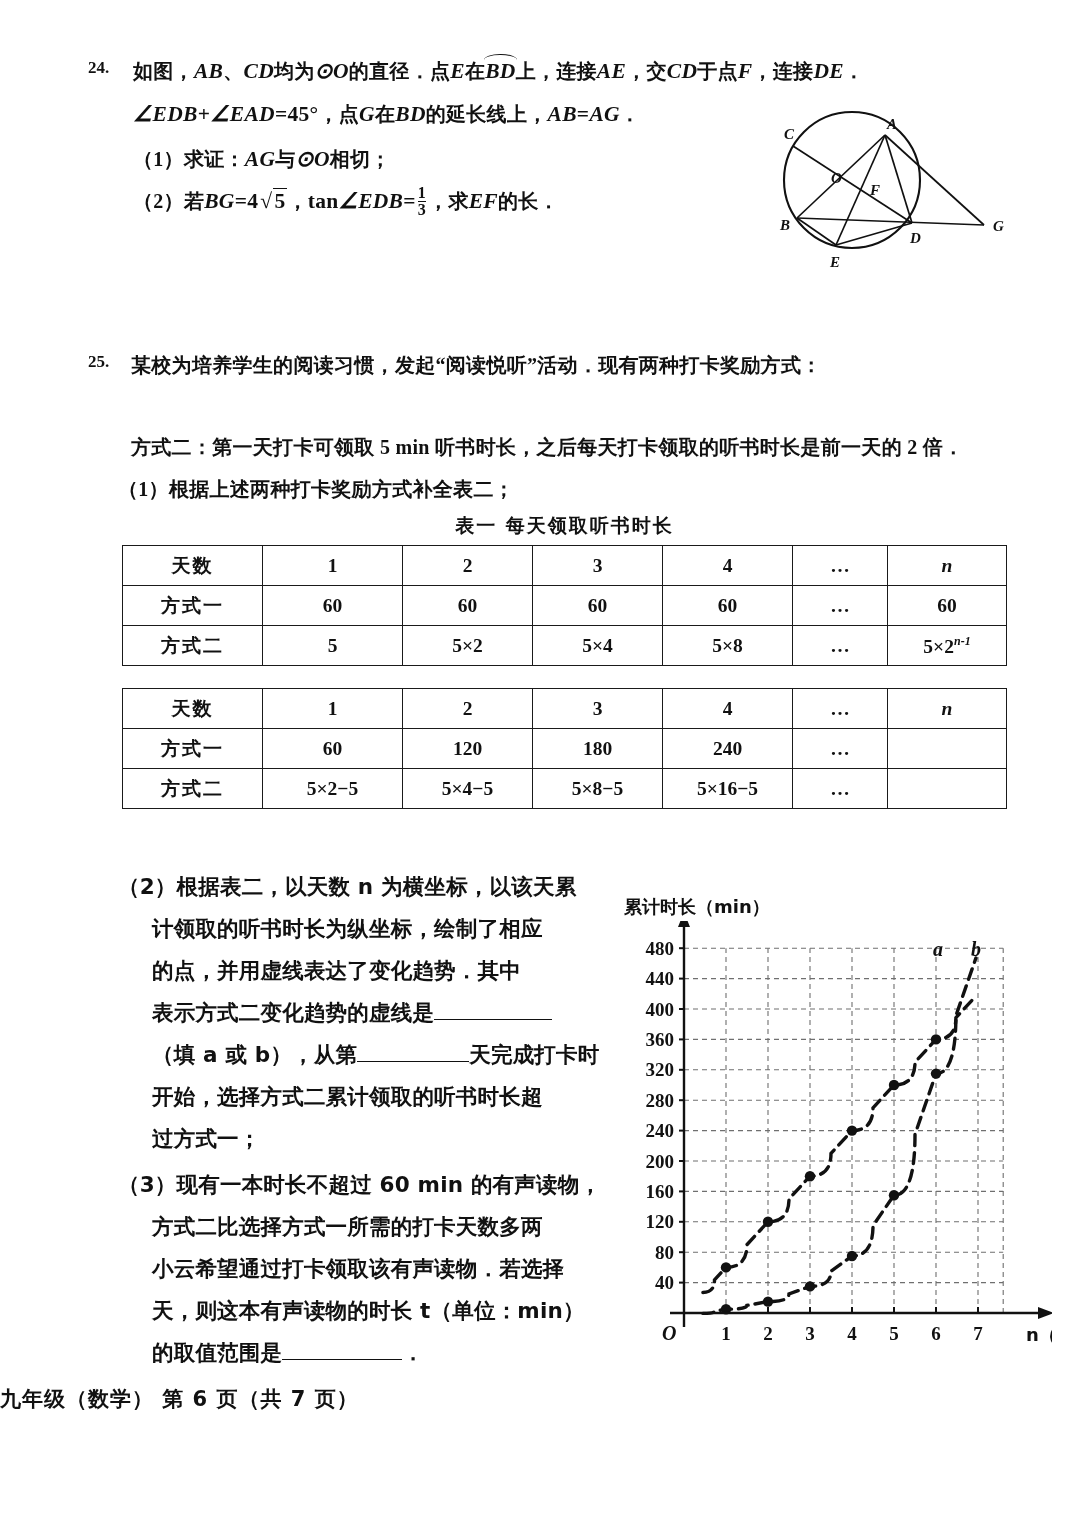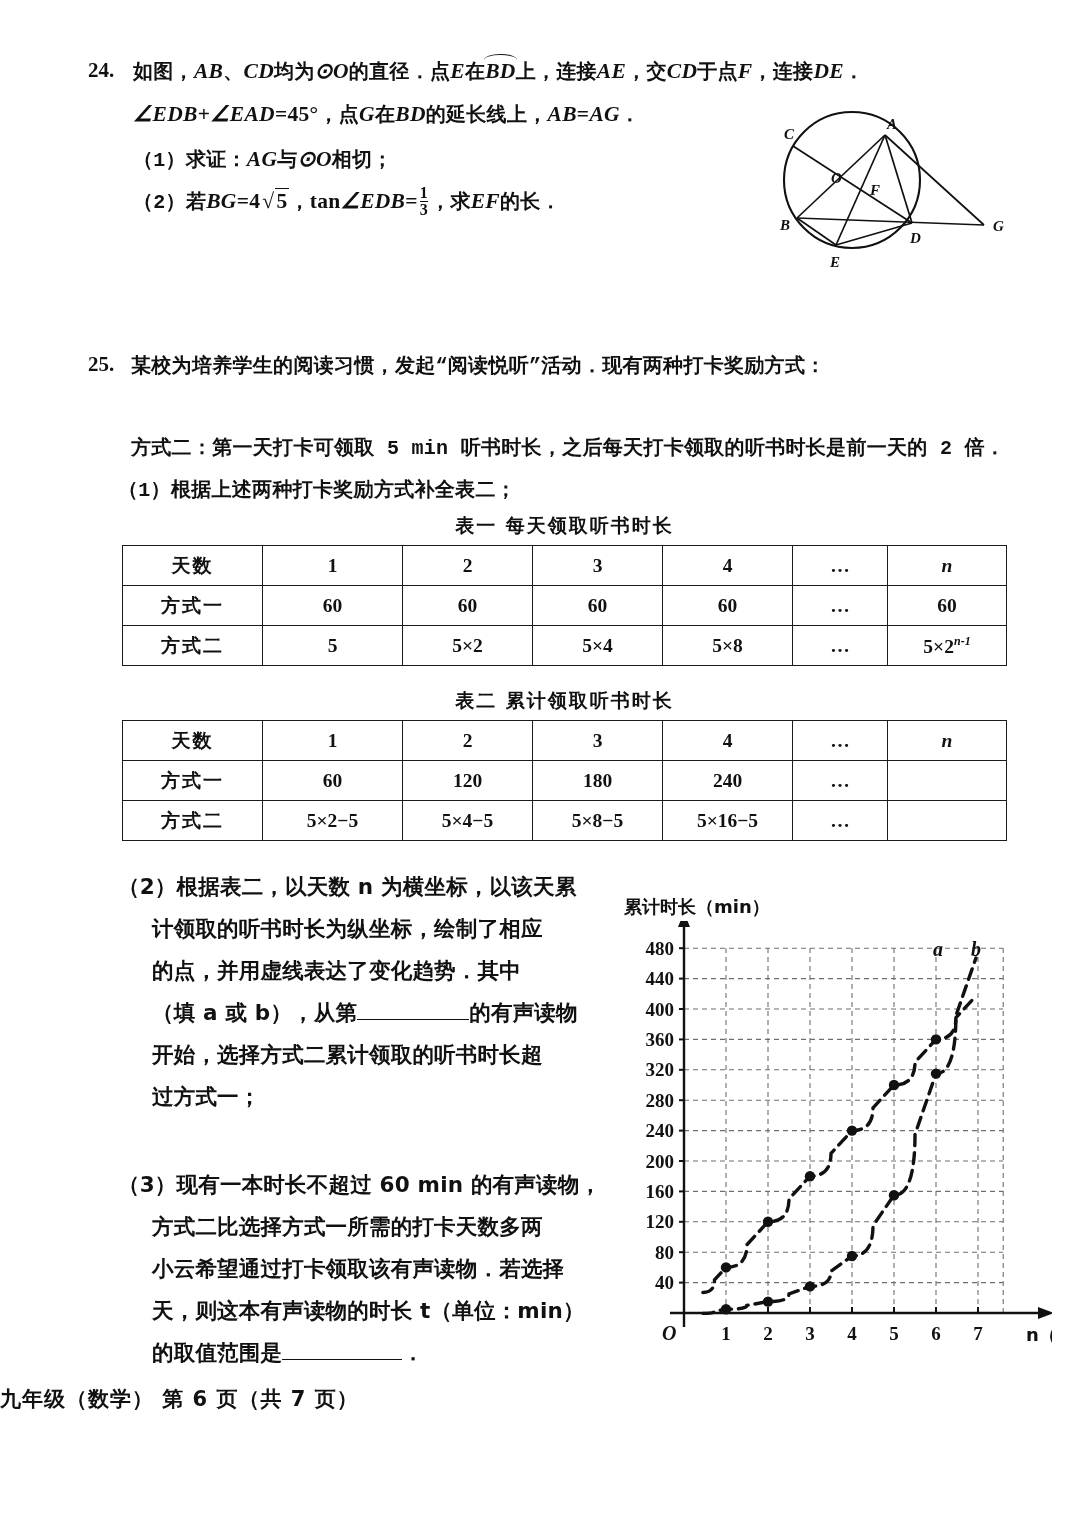--- a/index.html
+++ b/index.html
@@ -5,24 +5,24 @@
   html,body{margin:0;padding:0;}
   body{
     width:1080px;height:1528px;
     background:#ffffff;
     font-family:"Liberation Serif",serif;
     color:#111;
     position:relative;
     overflow:hidden;
   }
   .page{position:absolute;inset:0;}
-  .num{position:absolute;font-weight:bold;font-size:21px;font-family:Liberation Serif, serif;}
+  .num{position:absolute;font-weight:bold;font-size:17px;font-family:Liberation Serif, serif;}
   .ln{position:absolute;white-space:nowrap;font-size:21.5px;font-weight:bold;letter-spacing:.3px;}
   .it{font-style:italic;font-family:"Liberation Serif",serif;}
-  .cn{font-family:Liberation Mono, monospace;font-weight:bold;font-size:20px;}
+  .cn{font-family:Liberation Serif, serif;font-weight:bold;font-size:20px;}
 
   
   #q24-num{left:88px;top:58px;}
   #q24-l1{left:133px;top:58px;}
   #q24-l2{left:133px;top:101px;}
   #q24-l3{left:133px;top:146px;}
   #q24-l4{left:133px;top:186px;}
 
   .frac{display:inline-block;vertical-align:middle;text-align:center;font-size:16px;line-height:1.02;position:relative;top:-1px;margin:0 2px;}
   .frac .den{border-top:1.4px solid #111;display:block;padding-top:0px;}
@@ -165,21 +165,20 @@
         <td>5×4</td>
         <td>5×8</td>
         <td>…</td>
         <td><span>5×2</span><span class="sup">n-1</span></td>
       </tr>
     </tbody>
       </table>
   </div>
 
   <div class="tbl-wrap" id="tbl2">
-    <div class="tbl-cap">表二  累计领取听书时长</div>
     <table class="grid">
       <colgroup>
         <col style="width:140px">
           <col style="width:140px">
           <col style="width:130px">
         <col style="width:130px">
           <col style="width:130px">
           <col style="width:95px">
           <col style="width:119px">
       </colgroup>
@@ -212,21 +211,22 @@
         <td></td>
       </tr>
     </tbody>
       </table>
   </div>
 
   <div id="p2">
     <div class="pline">（2）根据表二，以天数 n 为横坐标，以该天累</div>
     <div class="pline ind">计领取的听书时长为纵坐标，绘制了相应</div>
     <div class="pline ind">的点，并用虚线表达了变化趋势．其中</div>
-    <div class="pline ind"><span>（填 a 或 b），从第</span><span class="blank" style="width:112px"></span><span>的有声读物</span></div>
+    <div class="pline ind"><span>表示方式二变化趋势的虚线是</span><span class="blank" style="width:118px"></span></div>
+    <div class="pline ind"><span>（填 a 或 b），从第</span><span class="blank" style="width:112px"></span><span>天完成打卡时</span></div>
     <div class="pline ind">开始，选择方式二累计领取的听书时长超</div>
     <div class="pline ind">过方式一；</div>
   </div>
 
   <div id="p3">
     <div class="pline">（3）现有一本时长不超过 60 min 的有声读物，</div>
     <div class="pline ind">方式二比选择方式一所需的打卡天数多两</div>
     <div class="pline ind">小云希望通过打卡领取该有声读物．若选择</div>
     <div class="pline ind">天，则这本有声读物的时长 t（单位：min）</div>
     <div class="pline ind"><span>的取值范围是</span><span class="blank" style="width:120px"></span><span>．</span></div>

